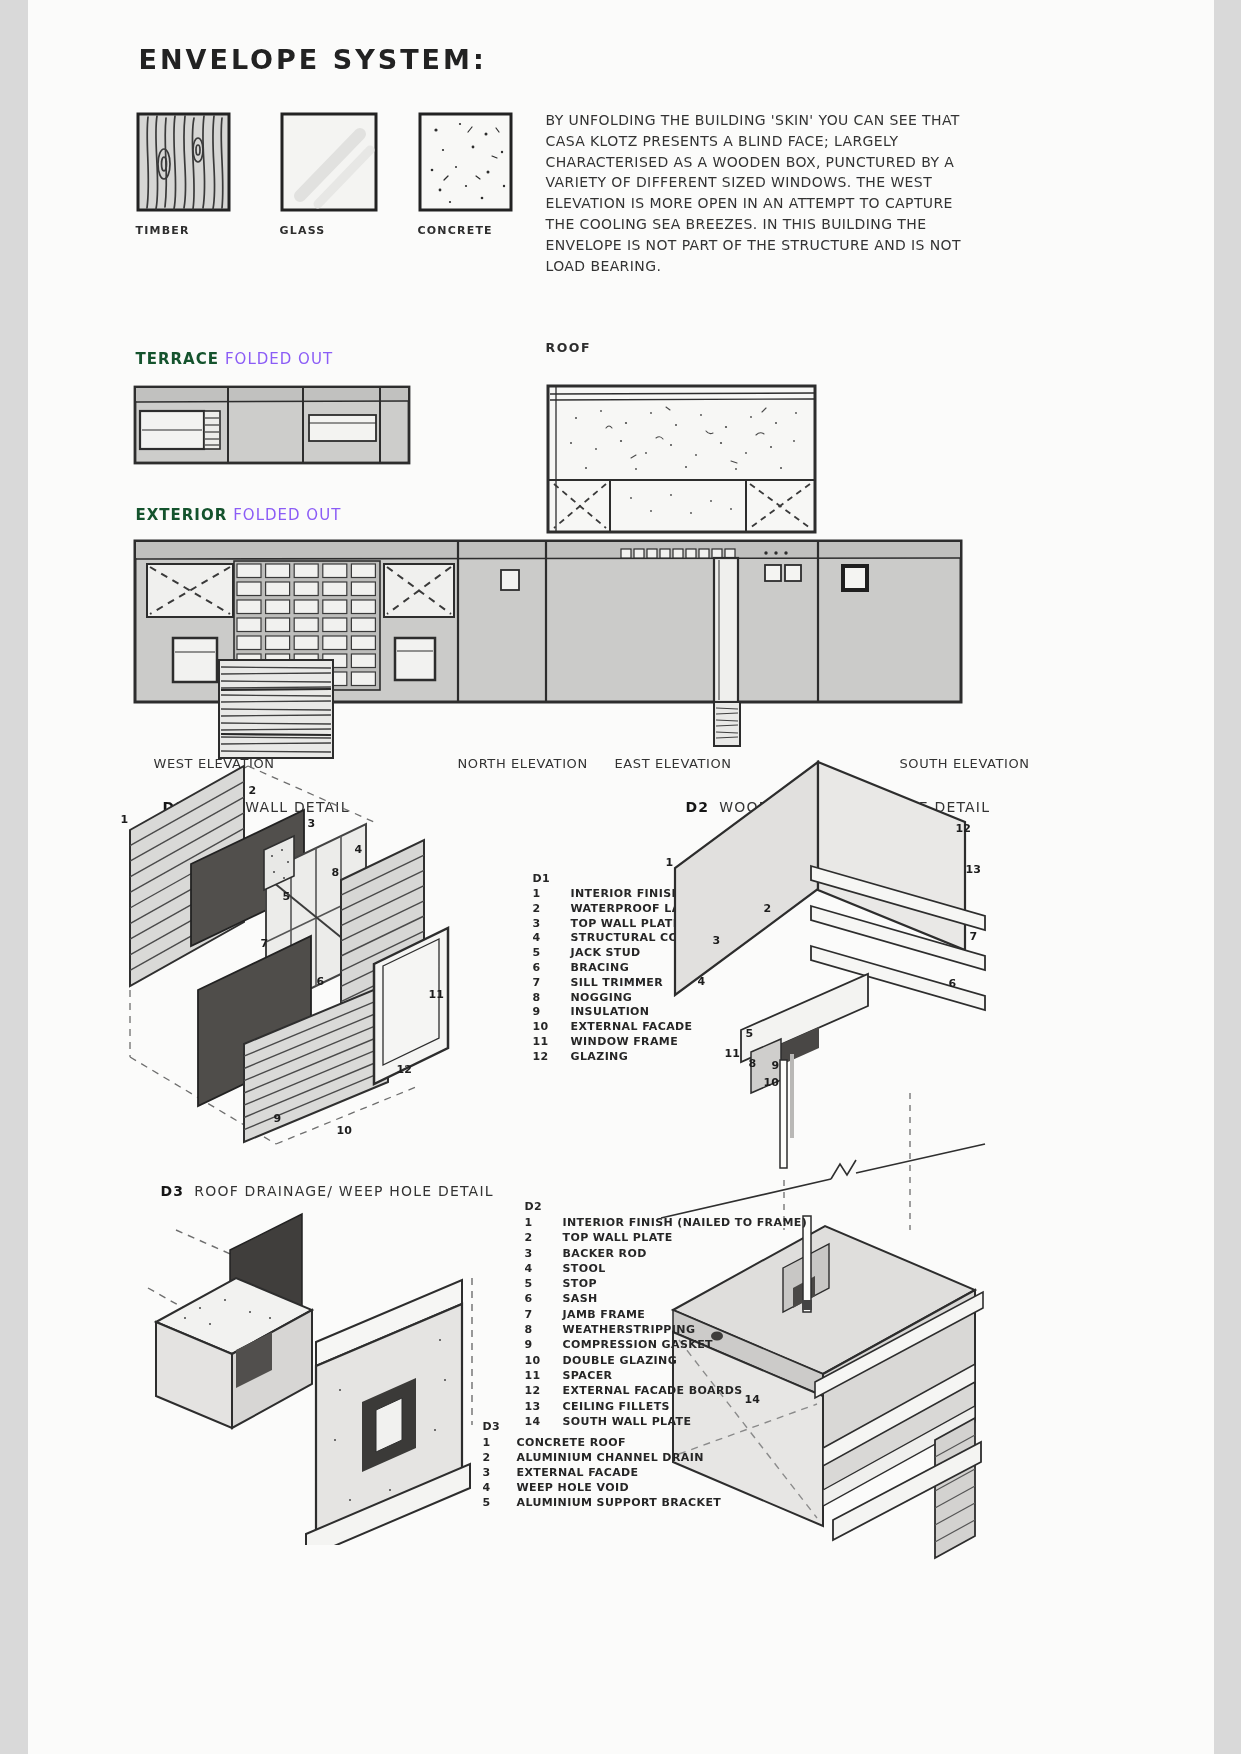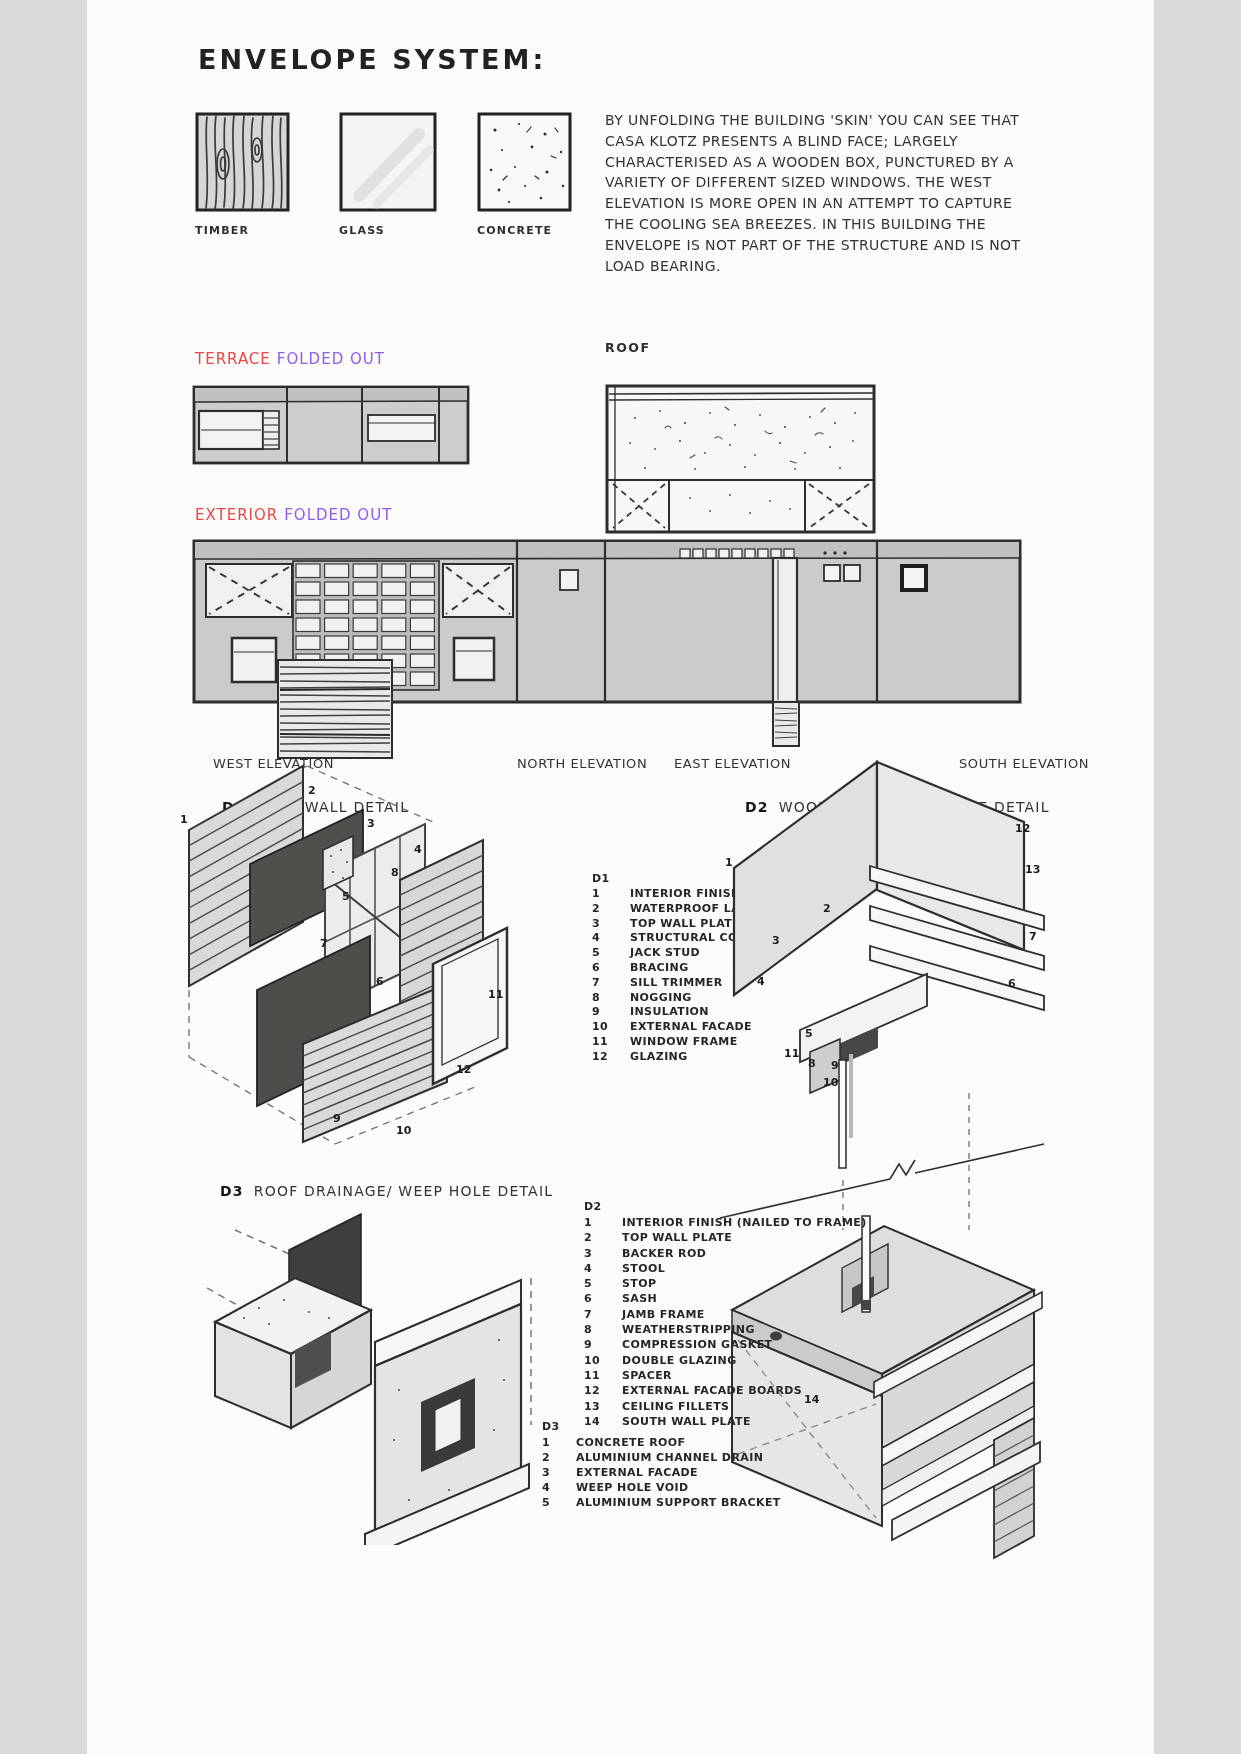--- a/index.html
+++ b/index.html
@@ -1,26 +1,26 @@
 <!DOCTYPE html>
 <html><head>
 <meta charset="utf-8">
 <style>
   html,body{margin:0;padding:0;background:#d9d9d9;}
-  .page{position:relative;width:1067px;height:1754px;margin:0 auto;background:#fbfbfa;
+  .page{position:relative;width:1186px;height:1754px;margin:0 auto;background:#fbfbfa;
         font-family:"DejaVu Sans",sans-serif;color:#2b2b2b;overflow:hidden;}
   .abs{position:absolute;}
   .title{display:flex;align-items:baseline;gap:14px;}
   .title .tb{font-size:27px;font-weight:700;letter-spacing:3px;color:#222;}
   .title .tl{font-size:25px;font-weight:400;letter-spacing:2px;color:#3d3d3d;}
   .matlbl{font-size:11px;font-weight:600;letter-spacing:1.2px;color:#2e2e2e;}
   .intro{width:432px;font-size:14px;line-height:20.8px;letter-spacing:0.4px;
          font-weight:500;color:#333;text-transform:uppercase;}
   .seclbl{font-size:15px;letter-spacing:1px;}
-  .seclbl .sb{font-weight:400;color:#ef4444;}
+  .seclbl .sb{font-weight:700;color:#14532d;}
   .seclbl .sl{font-weight:400;color:#8b5cf6;margin-left:6px;}
   .rooflbl{font-size:12.5px;font-weight:600;letter-spacing:1.5px;color:#2e2e2e;}
   .elev{font-size:13px;font-weight:500;letter-spacing:0.6px;color:#333;}
   .hdr{font-size:14px;letter-spacing:1.2px;}
   .hdr .code{font-weight:700;color:#161616;margin-right:10px;}
   .hdr .ht{font-weight:500;color:#333;}
   .legend{position:absolute;font-size:11px;font-weight:600;letter-spacing:0.4px;color:#262626;}
   .legend .lcode{font-weight:700;margin-bottom:2px;}
   .legend .lrow{display:flex;}
   .legend .lnum{width:38px;flex:none;}

